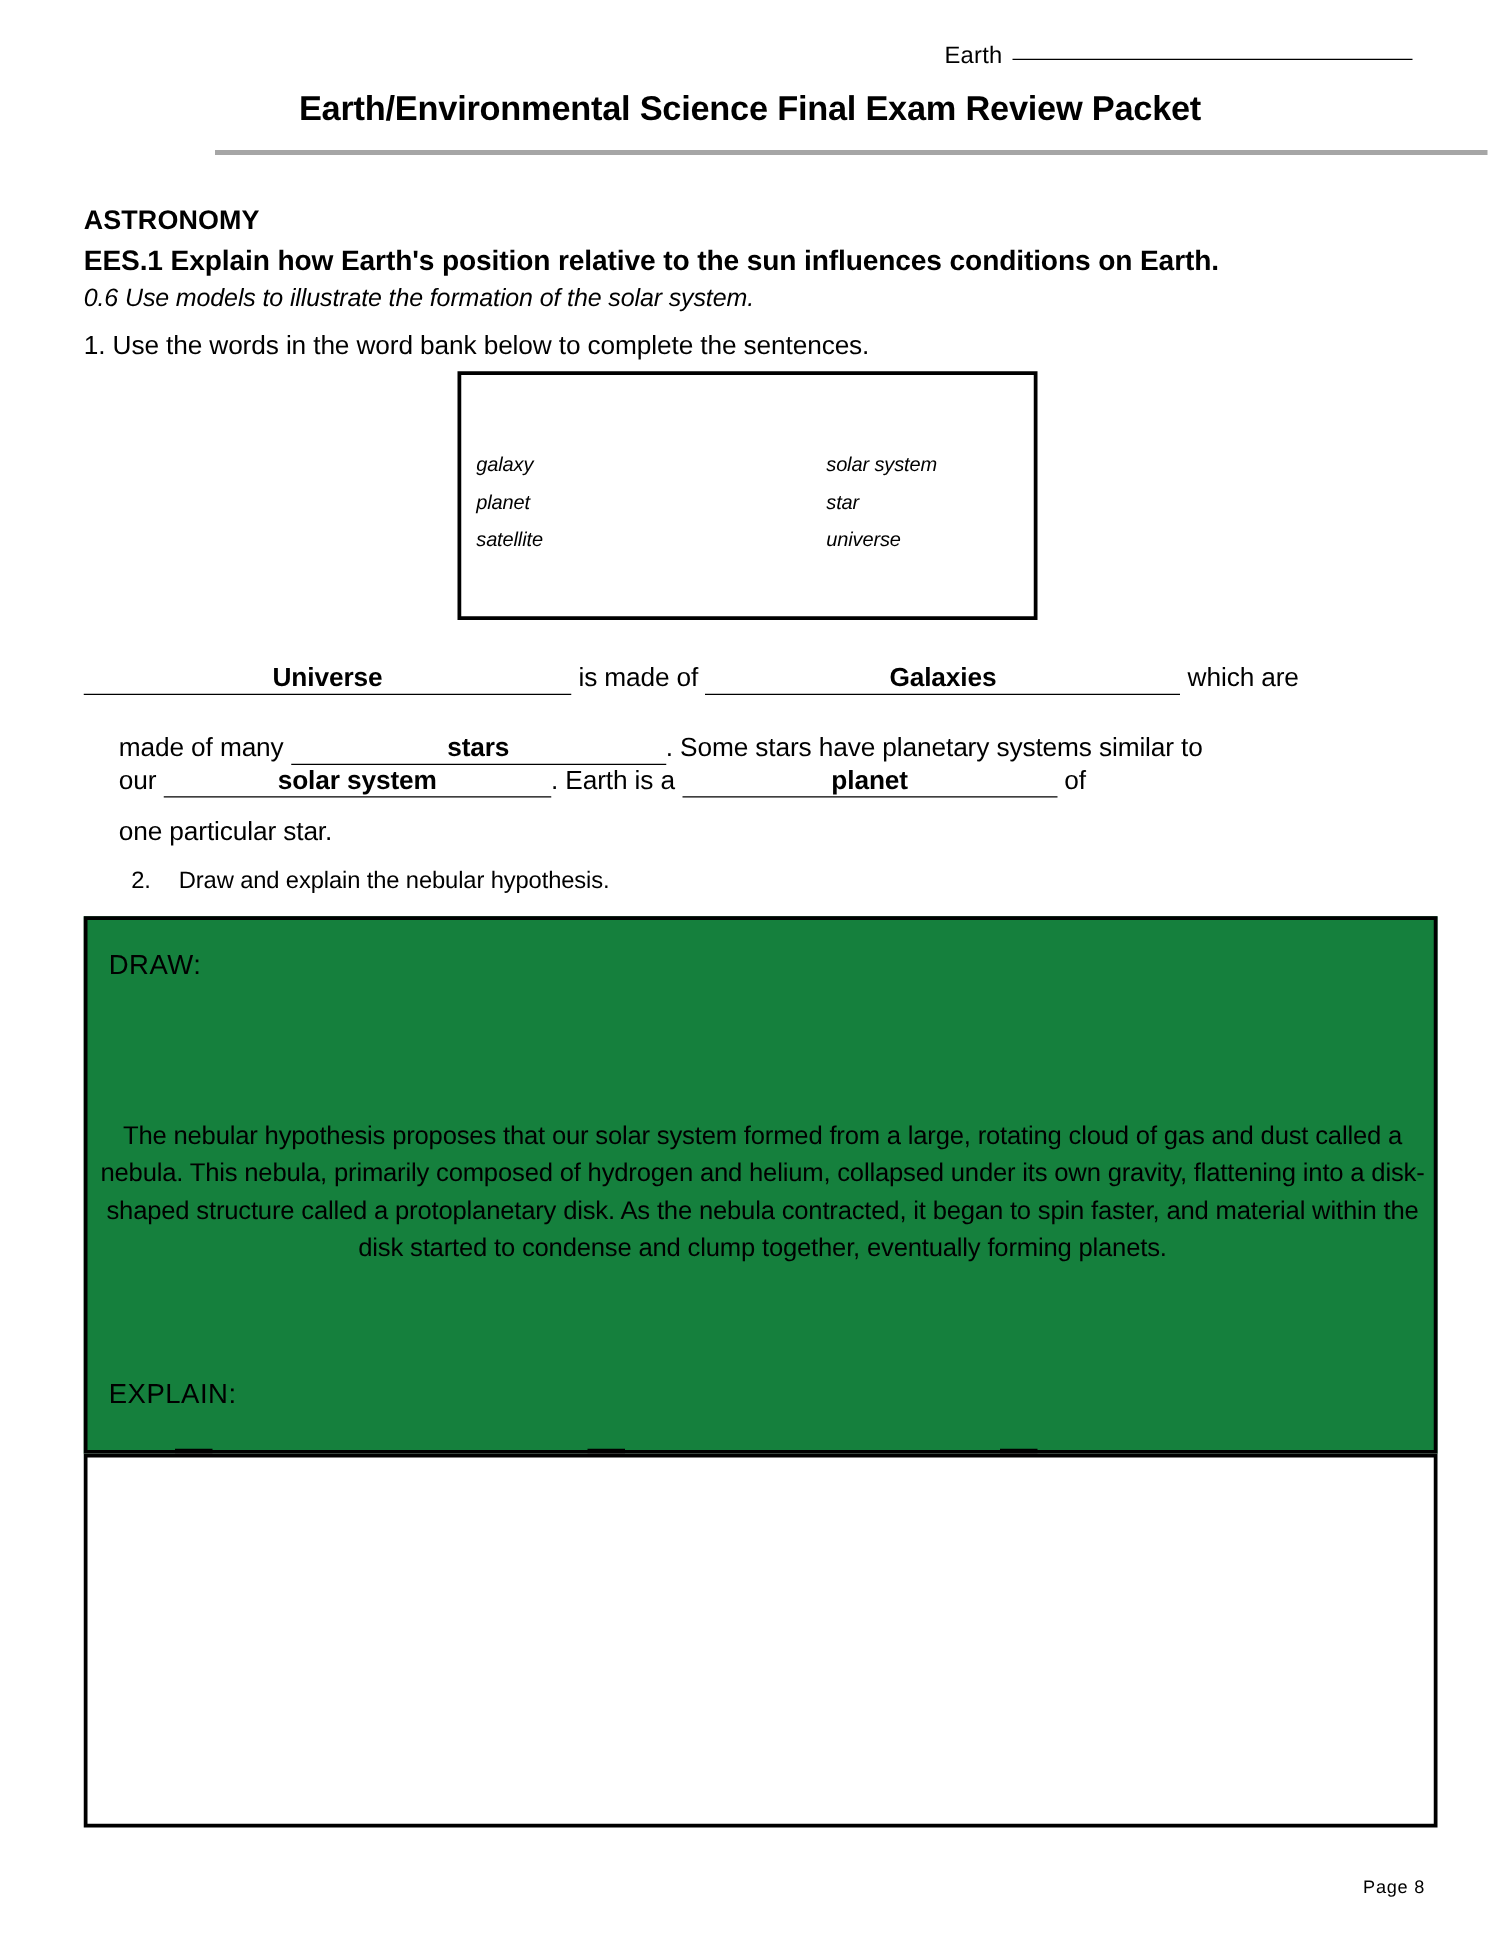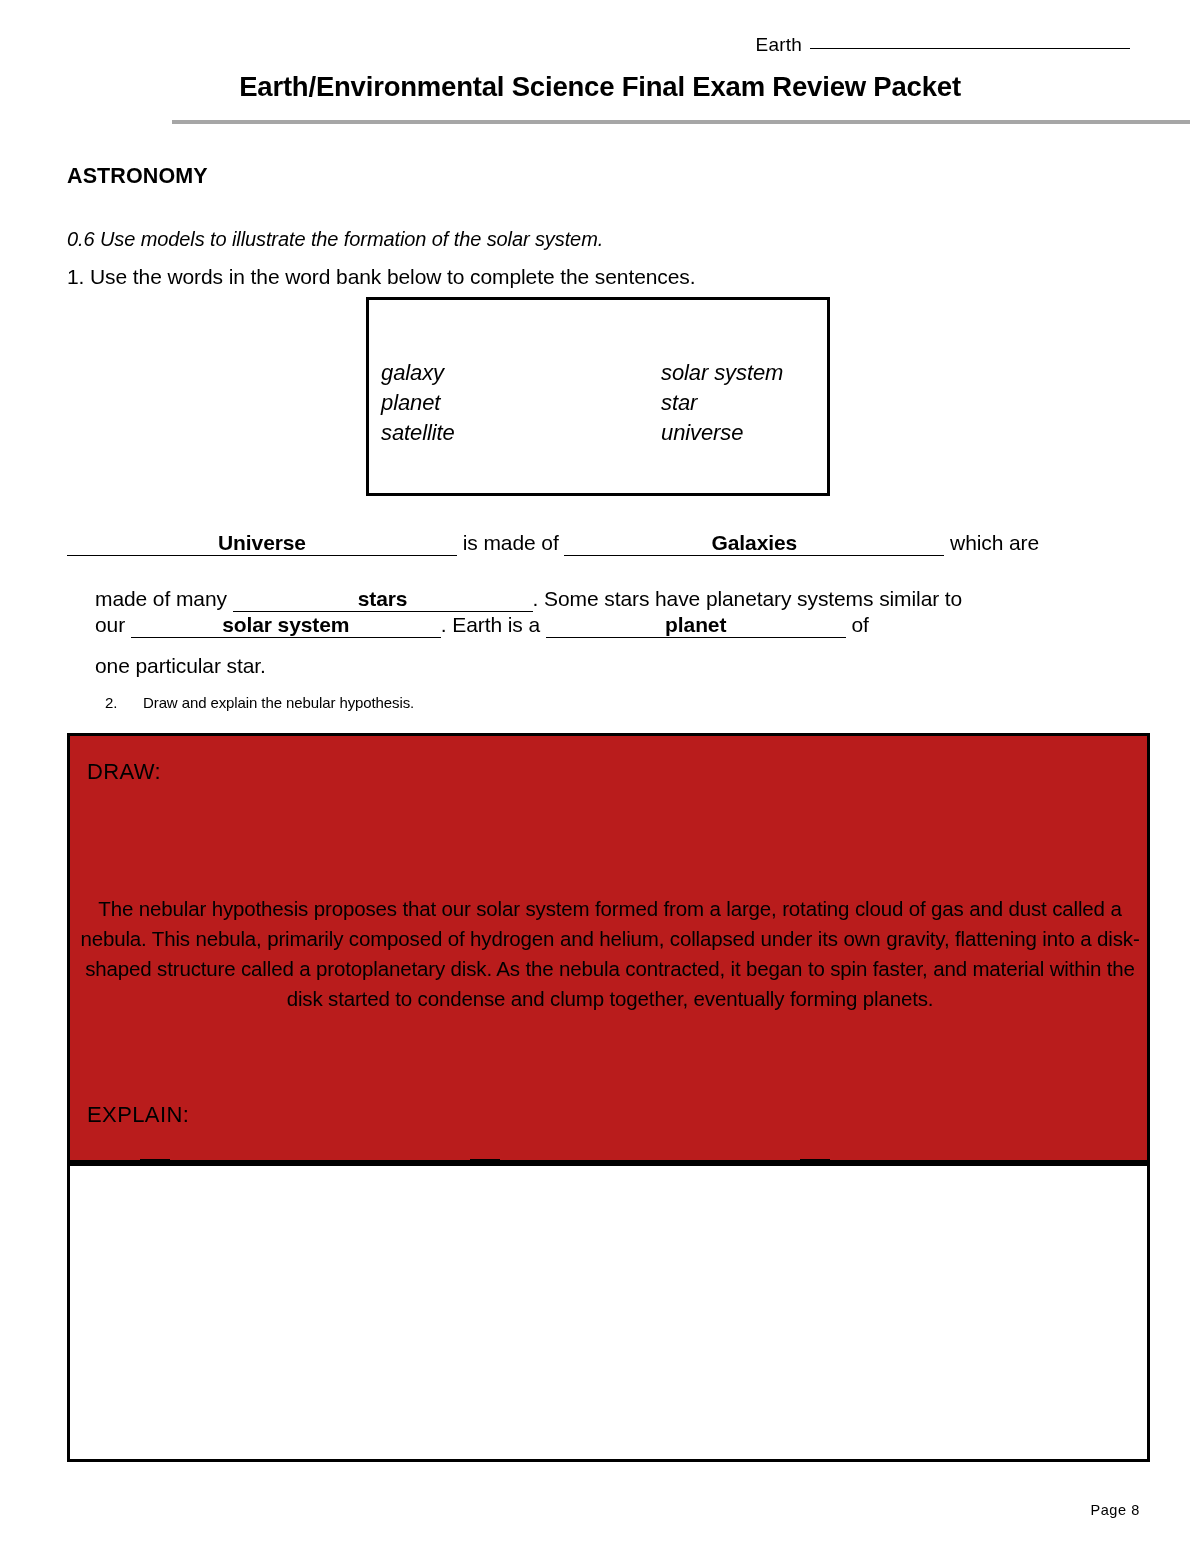--- a/index.html
+++ b/index.html
@@ -108,21 +108,21 @@
   }
   .wordbank-cols {
     position: absolute;
     top: 58px;
     left: 12px;
     right: 0;
     display: flex;
   }
   .wordbank-col {
     font-style: italic;
-    font-size: 22px;
+    font-size: 16px;
     line-height: 30px;
     letter-spacing: -.1px;
   }
   .wordbank-col.col-a { width: 280px; }
 
   
   .fib {
     position: absolute;
     left: 67px;
     width: 1075px;
@@ -146,35 +146,35 @@
   .b-universe     { width: 390px; }
   .b-galaxies     { width: 380px; }
   .b-stars        { width: 300px; }
   .b-solarsystem  { width: 310px; }
   .b-planet       { width: 300px; }
 
   .q2 {
     position: absolute;
     top: 694px;
     left: 105px;
-    font-size: 15px;
+    font-size: 19px;
     letter-spacing: -.1px;
   }
   .q2 .num { display: inline-block; width: 38px; }
 
   
   .draw-box {
     position: absolute;
     top: 733px;
     left: 67px;
     width: 1083px;
     height: 430px;
     border: 3.5px solid #000;
     box-sizing: border-box;
-    background: #b91c1c;
+    background: #15803d;
   }
   .draw-label {
     position: absolute;
     top: 23px;
     left: 17px;
     font-size: 22px;
     letter-spacing: .4px;
   }
   .nebula-paragraph {
     position: absolute;
@@ -232,20 +232,21 @@
 <div id="page">
 
   <div class="name-row">
     <span class="name-label">Earth</span><span class="name-rule"></span>
   </div>
 
   <div class="doc-title">Earth/Environmental Science Final Exam Review Packet</div>
   <div class="header-rule"></div>
 
   <div class="std-astronomy">ASTRONOMY</div>
+  <div class="std-ees">EES.1 Explain how Earth's position relative to the sun influences conditions on Earth.</div>
   <div class="std-sub">0.6 Use models to illustrate the formation of the solar system.</div>
 
   <div class="q1">1. Use the words in the word bank below to complete the sentences.</div>
 
   <div class="wordbank">
     <div class="wordbank-cols">
       <div class="wordbank-col col-a">
         <div>galaxy</div>
         <div>planet</div>
         <div>satellite</div>

